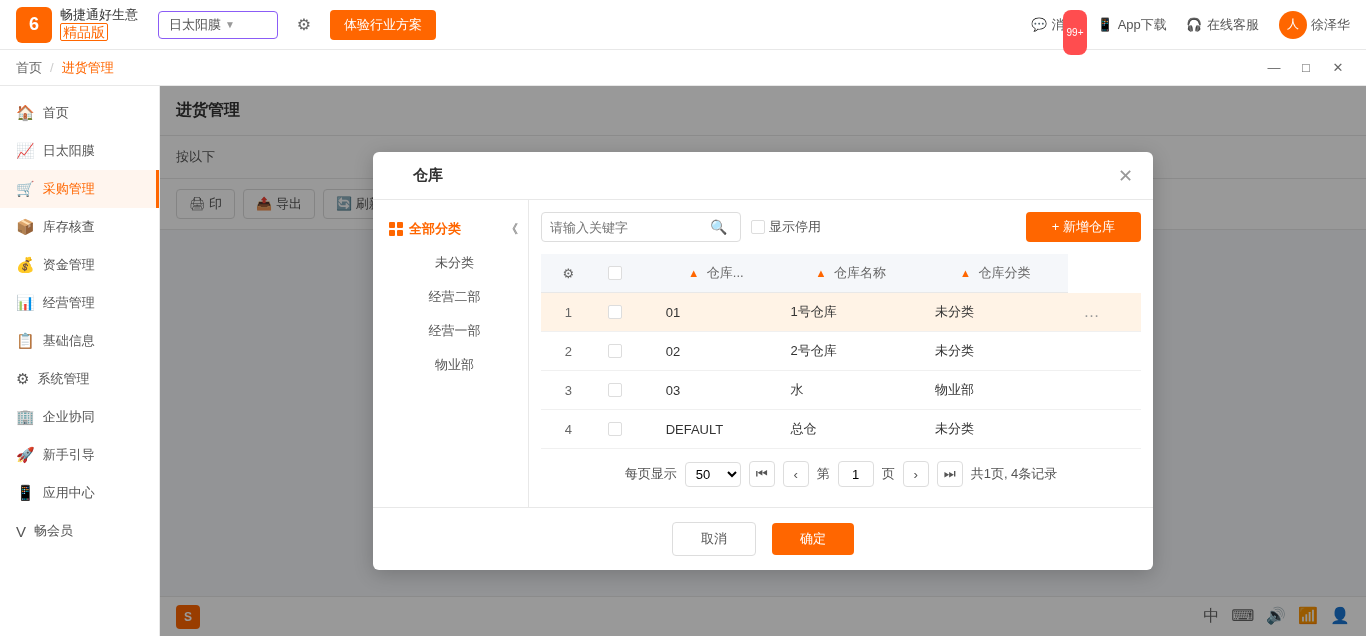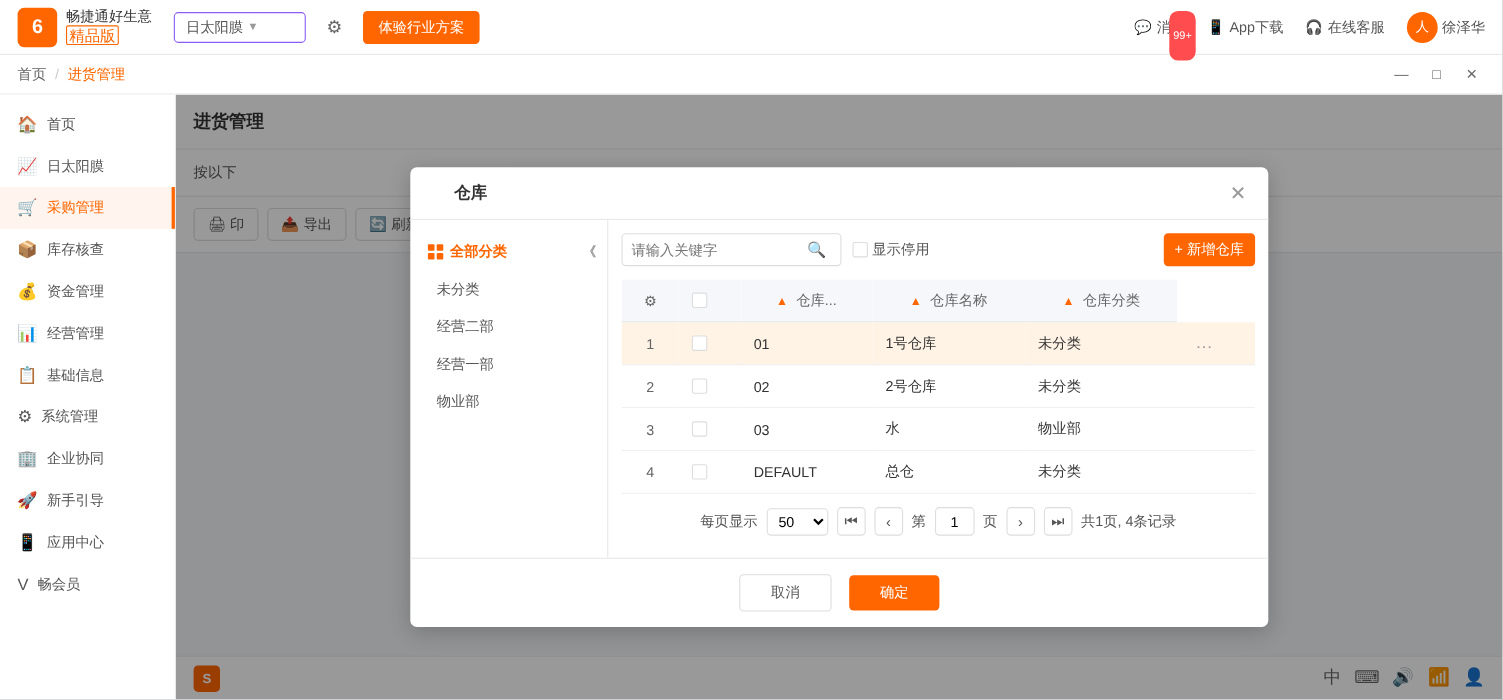--- a/index.html
+++ b/index.html
@@ -192,24 +192,25 @@
       line-height: 1;
     }
     .modal-body {
       display: flex;
       flex: 1;
       overflow: hidden;
     }
 
     
     .category-panel {
-      width: 180px;
+      width: 156px;
       border-right: 1px solid #e8e8e8;
       padding: 12px 0;
       flex-shrink: 0;
+      text-align: center;
     }
     .category-header {
       display: flex;
       align-items: center;
       gap: 6px;
       padding: 8px 16px;
       color: #ff6600;
       font-weight: bold;
       font-size: 13px;
       cursor: pointer;
@@ -284,21 +285,21 @@
       border: 1px solid #ddd;
       border-radius: 2px;
       background: #fff;
     }
     .add-warehouse-btn {
       margin-left: auto;
       background: #ff6600;
       color: #fff;
       border: none;
       border-radius: 4px;
-      padding: 6px 10px;
+      padding: 6px 26px;
       cursor: pointer;
       font-size: 13px;
     }
 
     
     .data-table {
       flex: 1;
       overflow: auto;
     }
     table {

